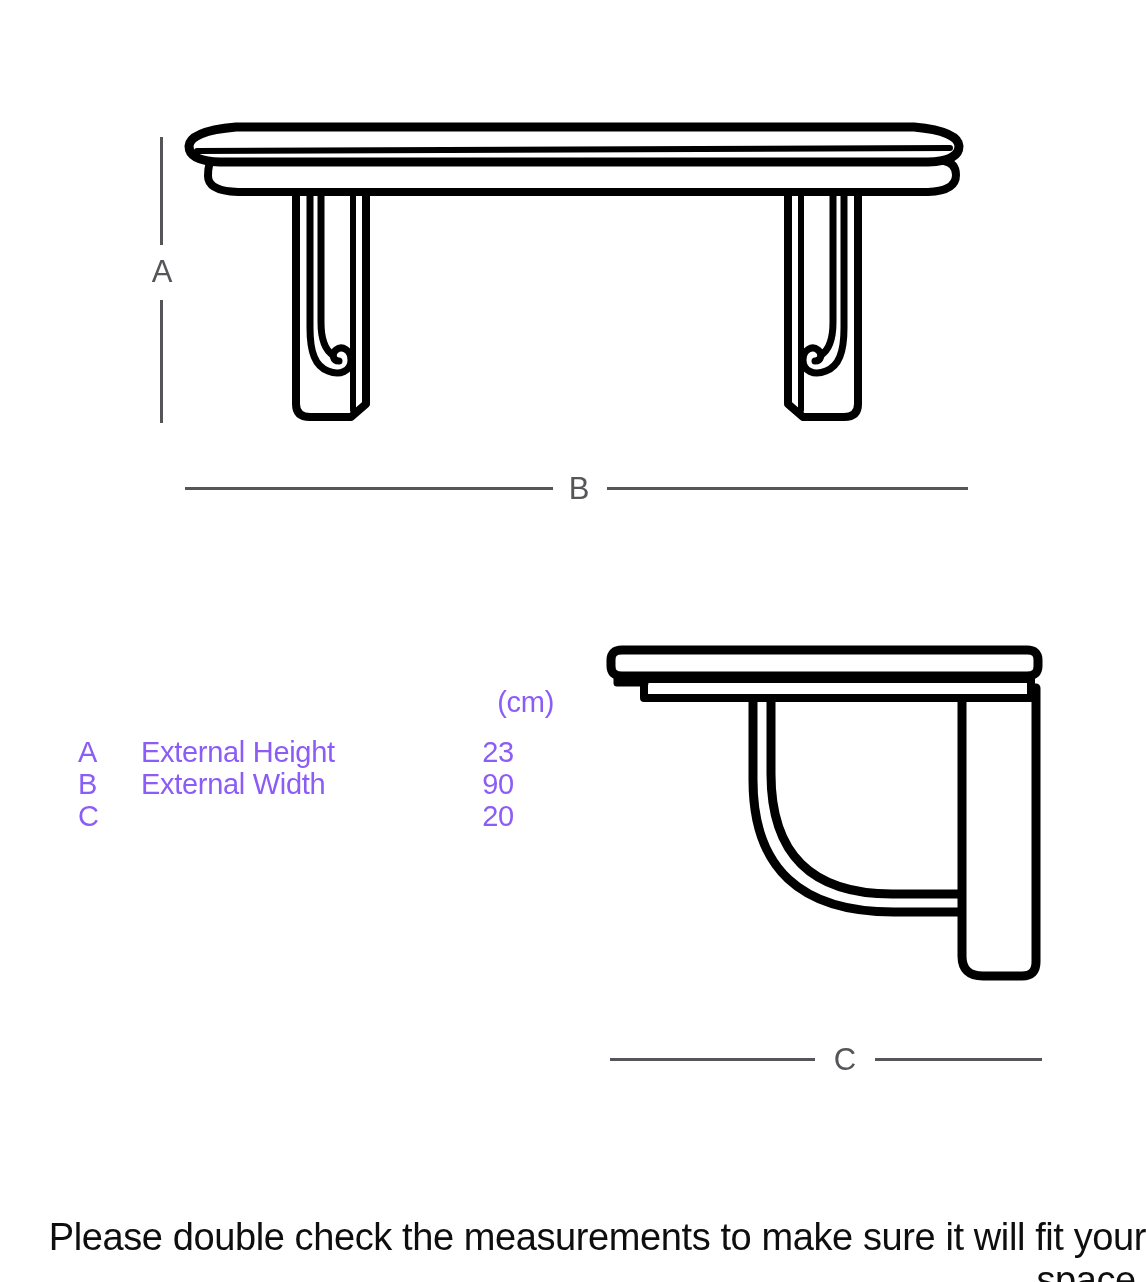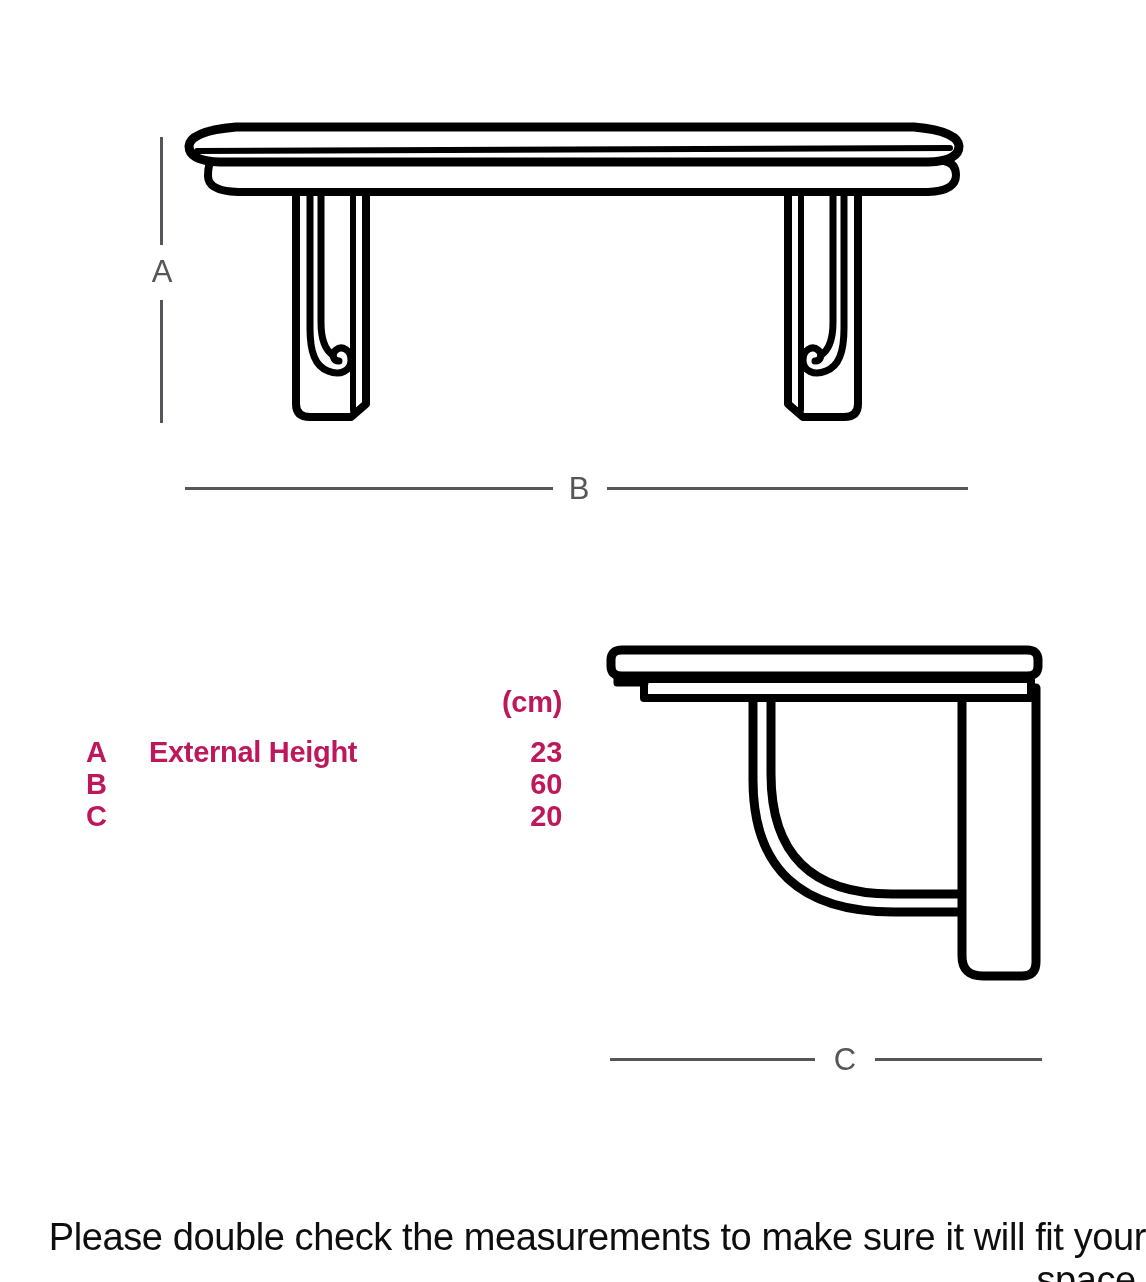--- a/index.html
+++ b/index.html
@@ -18,36 +18,35 @@
   .dim-label{
     position:absolute;
     color:#56565a;
     font-size:31px;
     line-height:38px;
     text-align:center;
     letter-spacing:0;
   }
   .spec{
     position:absolute;
-    left:86px;top:686px;width:476px;
+    left:78px;top:686px;width:476px;
     display:grid;
     grid-template-columns:49px 1fr 112px;
     font-size:29px;line-height:32px;
-    color:#be185d;
+    color:#8b5cf6;
     letter-spacing:-0.3px;
-    font-weight:bold;
   }
   .spec .unit{
     grid-column:3;
     text-align:right;
     margin-bottom:18px;
   }
   .spec .cell-key{grid-column:1;}
   .spec .cell-name{grid-column:2;margin-left:14px;}
-  .spec .cell-val{grid-column:3;text-align:right;}
+  .spec .cell-val{grid-column:3;text-align:center;}
   .footer-note{
     position:absolute;
     left:0;top:1216px;width:1146px;
     text-align:right;
     font-size:38px;
     letter-spacing:-0.4px;
     color:#0e0e0e;
   }
 </style>
 </head>
@@ -109,21 +108,22 @@
   <div class="dim-line h" style="left:875px;top:1058px;width:167px;"></div>
 
   <div class="spec">
     <div class="unit">(cm)</div>
 
     <span class="cell-key">A</span>
     <span class="cell-name">External Height</span>
     <span class="cell-val">23</span>
 
     <span class="cell-key">B</span>
-    <span class="cell-val">60</span>
+    <span class="cell-name">External Width</span>
+    <span class="cell-val">90</span>
 
     <span class="cell-key">C</span>
     <span class="cell-val">20</span>
   </div>
 
   <div class="footer-note">Please double check the measurements to make sure it will fit your space.</div>
 
 </div>
 
 </body></html>

